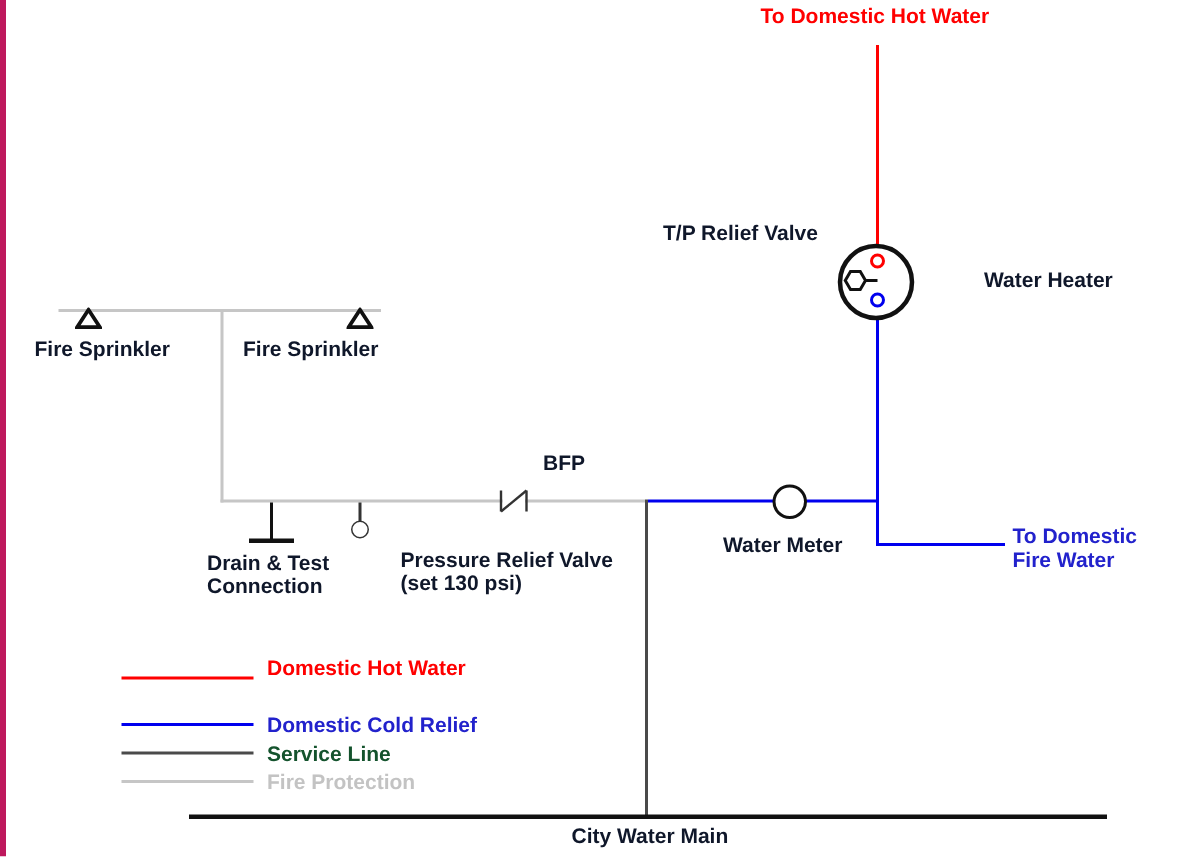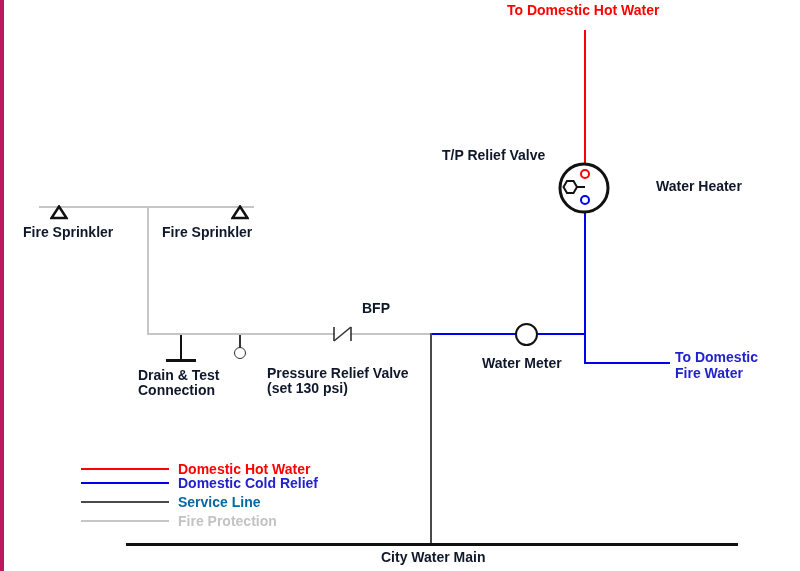--- a/index.html
+++ b/index.html
@@ -100,31 +100,31 @@
   </div>
 
   <div class="lbl two" style="left:134px;top:368px;">
     <span>Drain &amp; Test</span><br>
     <span>Connection</span>
   </div>
 
   <div class="lbl" style="left:377px;top:550px;">City Water Main</div>
 
   <div id="legend">
-    <div class="row" style="top:461px;">
+    <div class="row" style="top:437px;align-items:flex-end;">
       <span class="swatch" style="background-color: rgb(255, 0, 0);"></span>
       <span class="ltext" style="color: rgb(255, 0, 0);">Domestic Hot Water</span>
     </div>
     <div class="row" style="top:475px;">
       <span class="swatch" style="background-color: rgb(0, 0, 238);"></span>
       <span class="ltext" style="color: rgb(34, 34, 204);">Domestic Cold Relief</span>
     </div>
     <div class="row" style="top:494px;">
       <span class="swatch" style="background-color: rgb(74, 74, 74);"></span>
-      <span class="ltext" style="color: #0369a1;">Service Line</span>
+      <span class="ltext" style="color: #14532d;">Service Line</span>
     </div>
     <div class="row" style="top:513px;">
       <span class="swatch" style="background-color: rgb(198, 198, 198);"></span>
       <span class="ltext" style="color: rgb(195, 195, 195);">Fire Protection</span>
     </div>
   </div>
 
 </div>
 
 </body></html>

